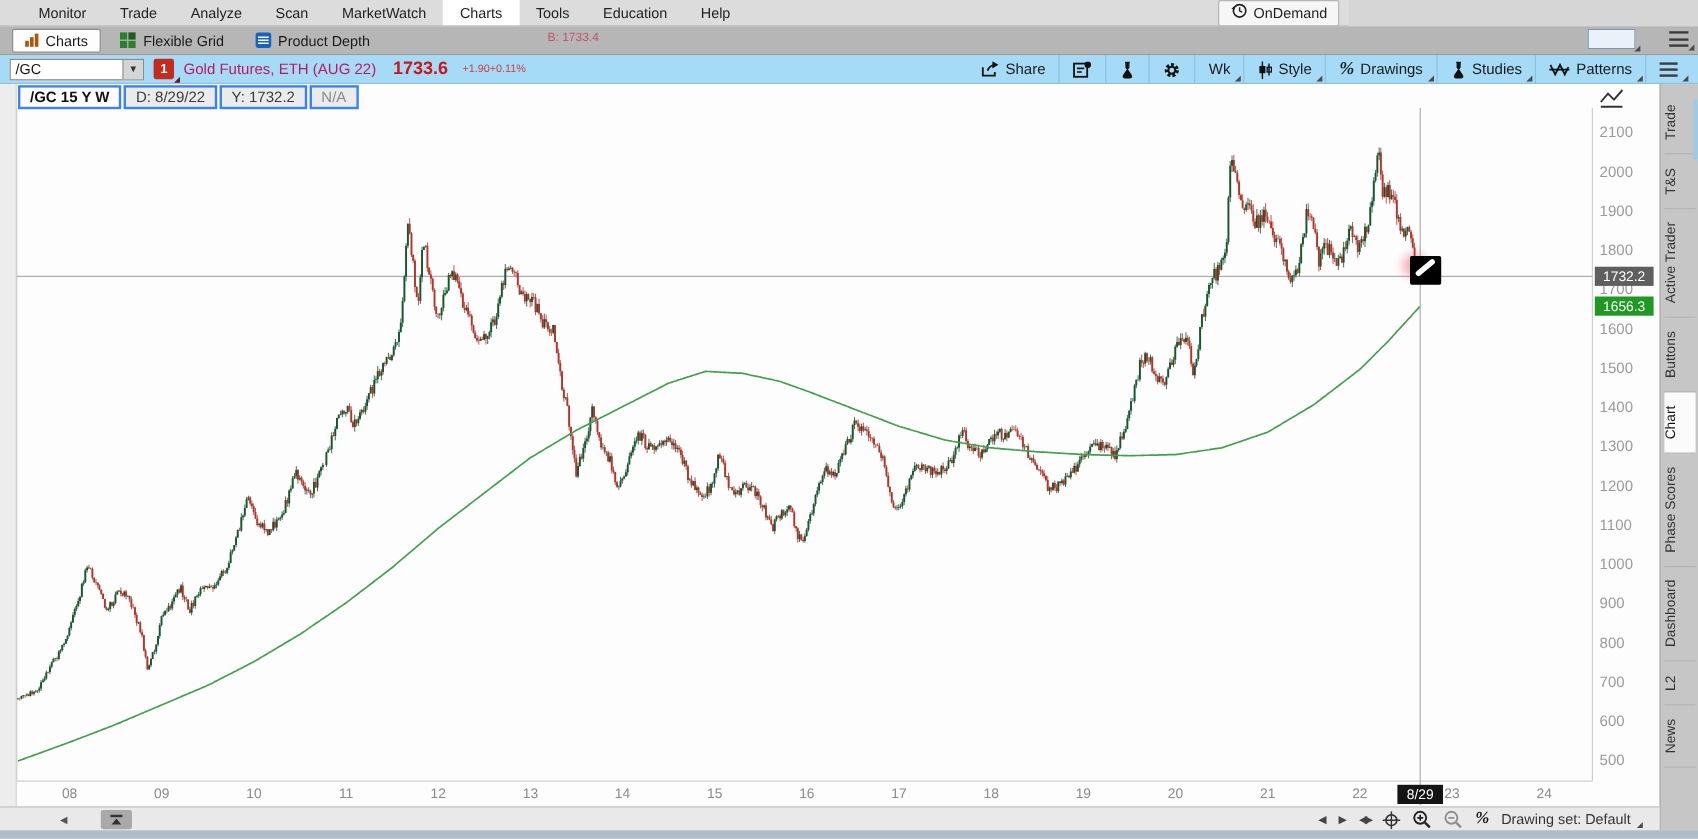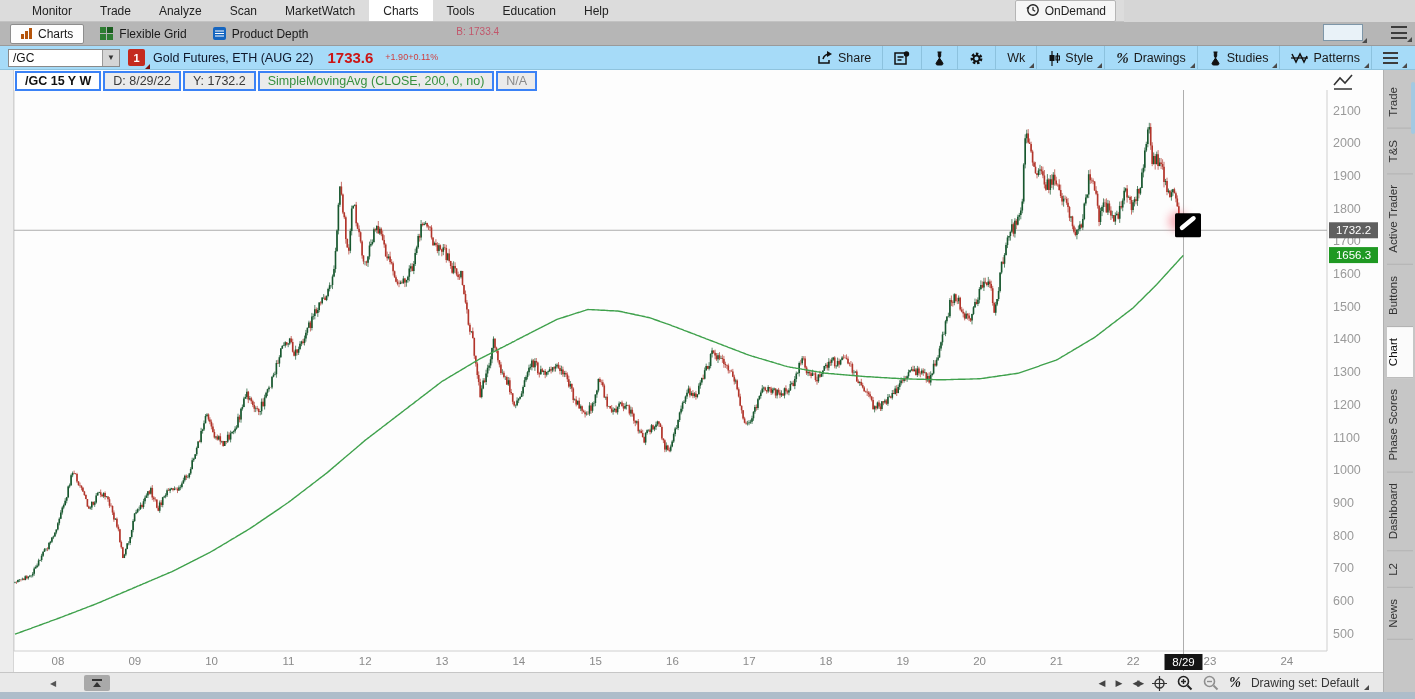--- a/index.html
+++ b/index.html
@@ -41,21 +41,21 @@
   
   .symbolbar { position:absolute; left:0; top:46px; width:1415px; height:24px; background:#a6dbf8;
                border-bottom:1px solid #8fc3dd; display:flex; align-items:center; }
   .sym-group { display:flex; align-items:center; gap:8px; padding:0 8px; height:100%; }
   .sym-input { display:flex; width:112px; height:18px; background:#fff; border:1px solid #8a8a8a; }
   .sym-input .txt { flex:1; font-size:12px; color:#111; padding:1px 4px; }
   .sym-input .dd { width:17px; background:#d5d5d5; border-left:1px solid #9a9a9a;
                    display:flex; align-items:center; justify-content:center; font-size:8px; color:#333; }
   .alert-badge { position:relative; width:17px; height:17px; background:#c42b1f; color:#fff; font-size:11px;
                  font-weight:bold; display:flex; align-items:center; justify-content:center; border-radius:2px; }
-  .sym-desc { font-size:12.5px; color:#0f172a; white-space:nowrap; }
+  .sym-desc { font-size:12.5px; color:#be185d; white-space:nowrap; }
   .last-px { font-size:15px; font-weight:bold; color:#cc1414; margin-left:6px; }
   .chg-stack { display:flex; line-height:9px; margin-left:4px; }
   .chg-stack span { font-size:9px; color:#cf4040; }
   .ba-stack { display:flex; flex-direction:column; line-height:10px; margin-left:10px;gap:41px; }
   .ba-stack span { font-size:10px; color:#c2566b; }
   .toolbtns { position:absolute; right:6px; top:0; height:24px; display:flex; align-items:stretch; }
   .tbtn { position:relative; display:flex; align-items:center; gap:5px; padding:0 11px;
           font-size:12.5px; color:#1a1a1a; border-left:1px solid #8cc2de; }
   .tbtn:first-child { border-left:none; }
   .tbtn .pct { font-weight:bold; font-size:15px; font-family:"Liberation Serif", serif; font-style:italic; }
@@ -316,21 +316,20 @@
         <text x="1353.5" y="189.08990000000003" font-size="11.5" fill="#fff" text-anchor="middle">1656.3</text>
         <rect x="1164.5039999999979" y="584" width="38" height="16" fill="#141414"></rect>
         <text x="1183.5039999999979" y="596" font-size="11.5" fill="#fff" text-anchor="middle">8/29</text>
         <rect x="1175.0039999999979" y="143.2706" width="26" height="24" rx="1.5" fill="#000"></rect>
         <line x1="1182.0039999999979" y1="157.7706" x2="1193.5039999999979" y2="148.2706" stroke="#fff" stroke-width="4.5" stroke-linecap="round"></line>
       </svg>
     <div class="chips">
       <div class="chip sym">/GC 15 Y W</div>
       <div class="chip">D: 8/29/22</div>
       <div class="chip">Y: 1732.2</div>
-      <div class="chip study">SimpleMovingAvg (CLOSE, 200, 0, no)</div>
       <div class="chip na">N/A</div>
     </div>
   </div>
 
   <div class="right-tabs">
     <div class="rtab">Trade</div>
     <div class="rtab">T&amp;S</div>
     <div class="rtab">Active Trader</div>
     <div class="rtab">Buttons</div>
     <div class="rtab active">Chart</div>

